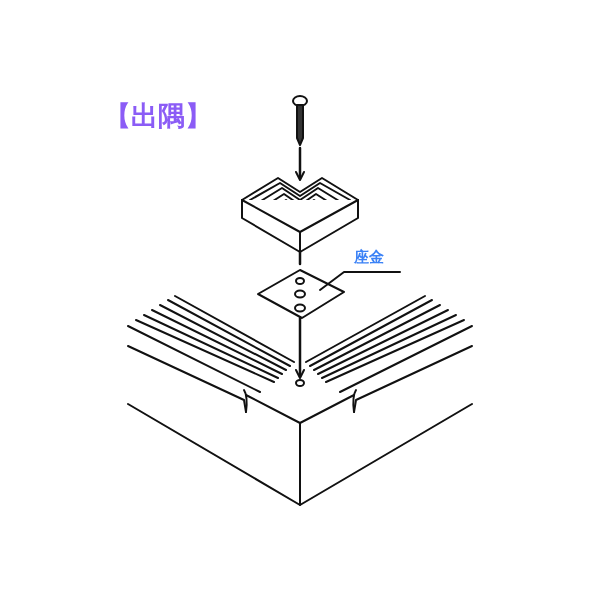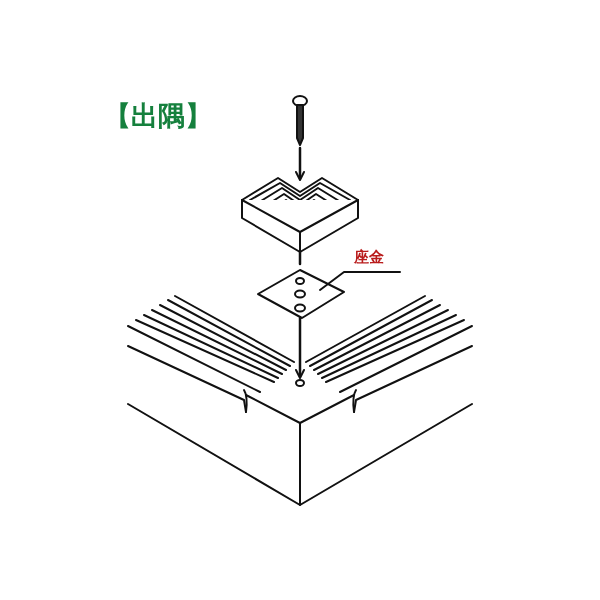--- a/index.html
+++ b/index.html
@@ -1,20 +1,20 @@
 <!DOCTYPE html>
 <html><head>
 <meta charset="utf-8">
 <style>
   html, body { margin: 0; padding: 0; background: #ffffff; }
   body { width: 600px; height: 600px; position: relative; overflow: hidden;
          font-family: "DejaVu Sans", sans-serif; }
   .title { position: absolute; left: 104px; top: 98px; font-size: 27px; font-weight: bold;
-           color: #15803d; letter-spacing: 0px; }
-  .label { position: absolute; left: 354px; top: 248px; font-size: 15px; font-weight: bold; color: #b91c1c; text-align: center; }
+           color: #8b5cf6; letter-spacing: 0px; }
+  .label { position: absolute; left: 354px; top: 248px; font-size: 15px; font-weight: bold; color: #3b82f6; text-align: center; }
   svg { position: absolute; left: 0; top: 0; }
 </style>
 </head>
 <body>
 
 <div class="title">【出隅】</div>
 <div class="label">座金</div>
 
 <svg width="600" height="600" viewBox="0 0 600 600" fill="none" stroke="#111" stroke-width="2" stroke-linejoin="round" stroke-linecap="round">
 

